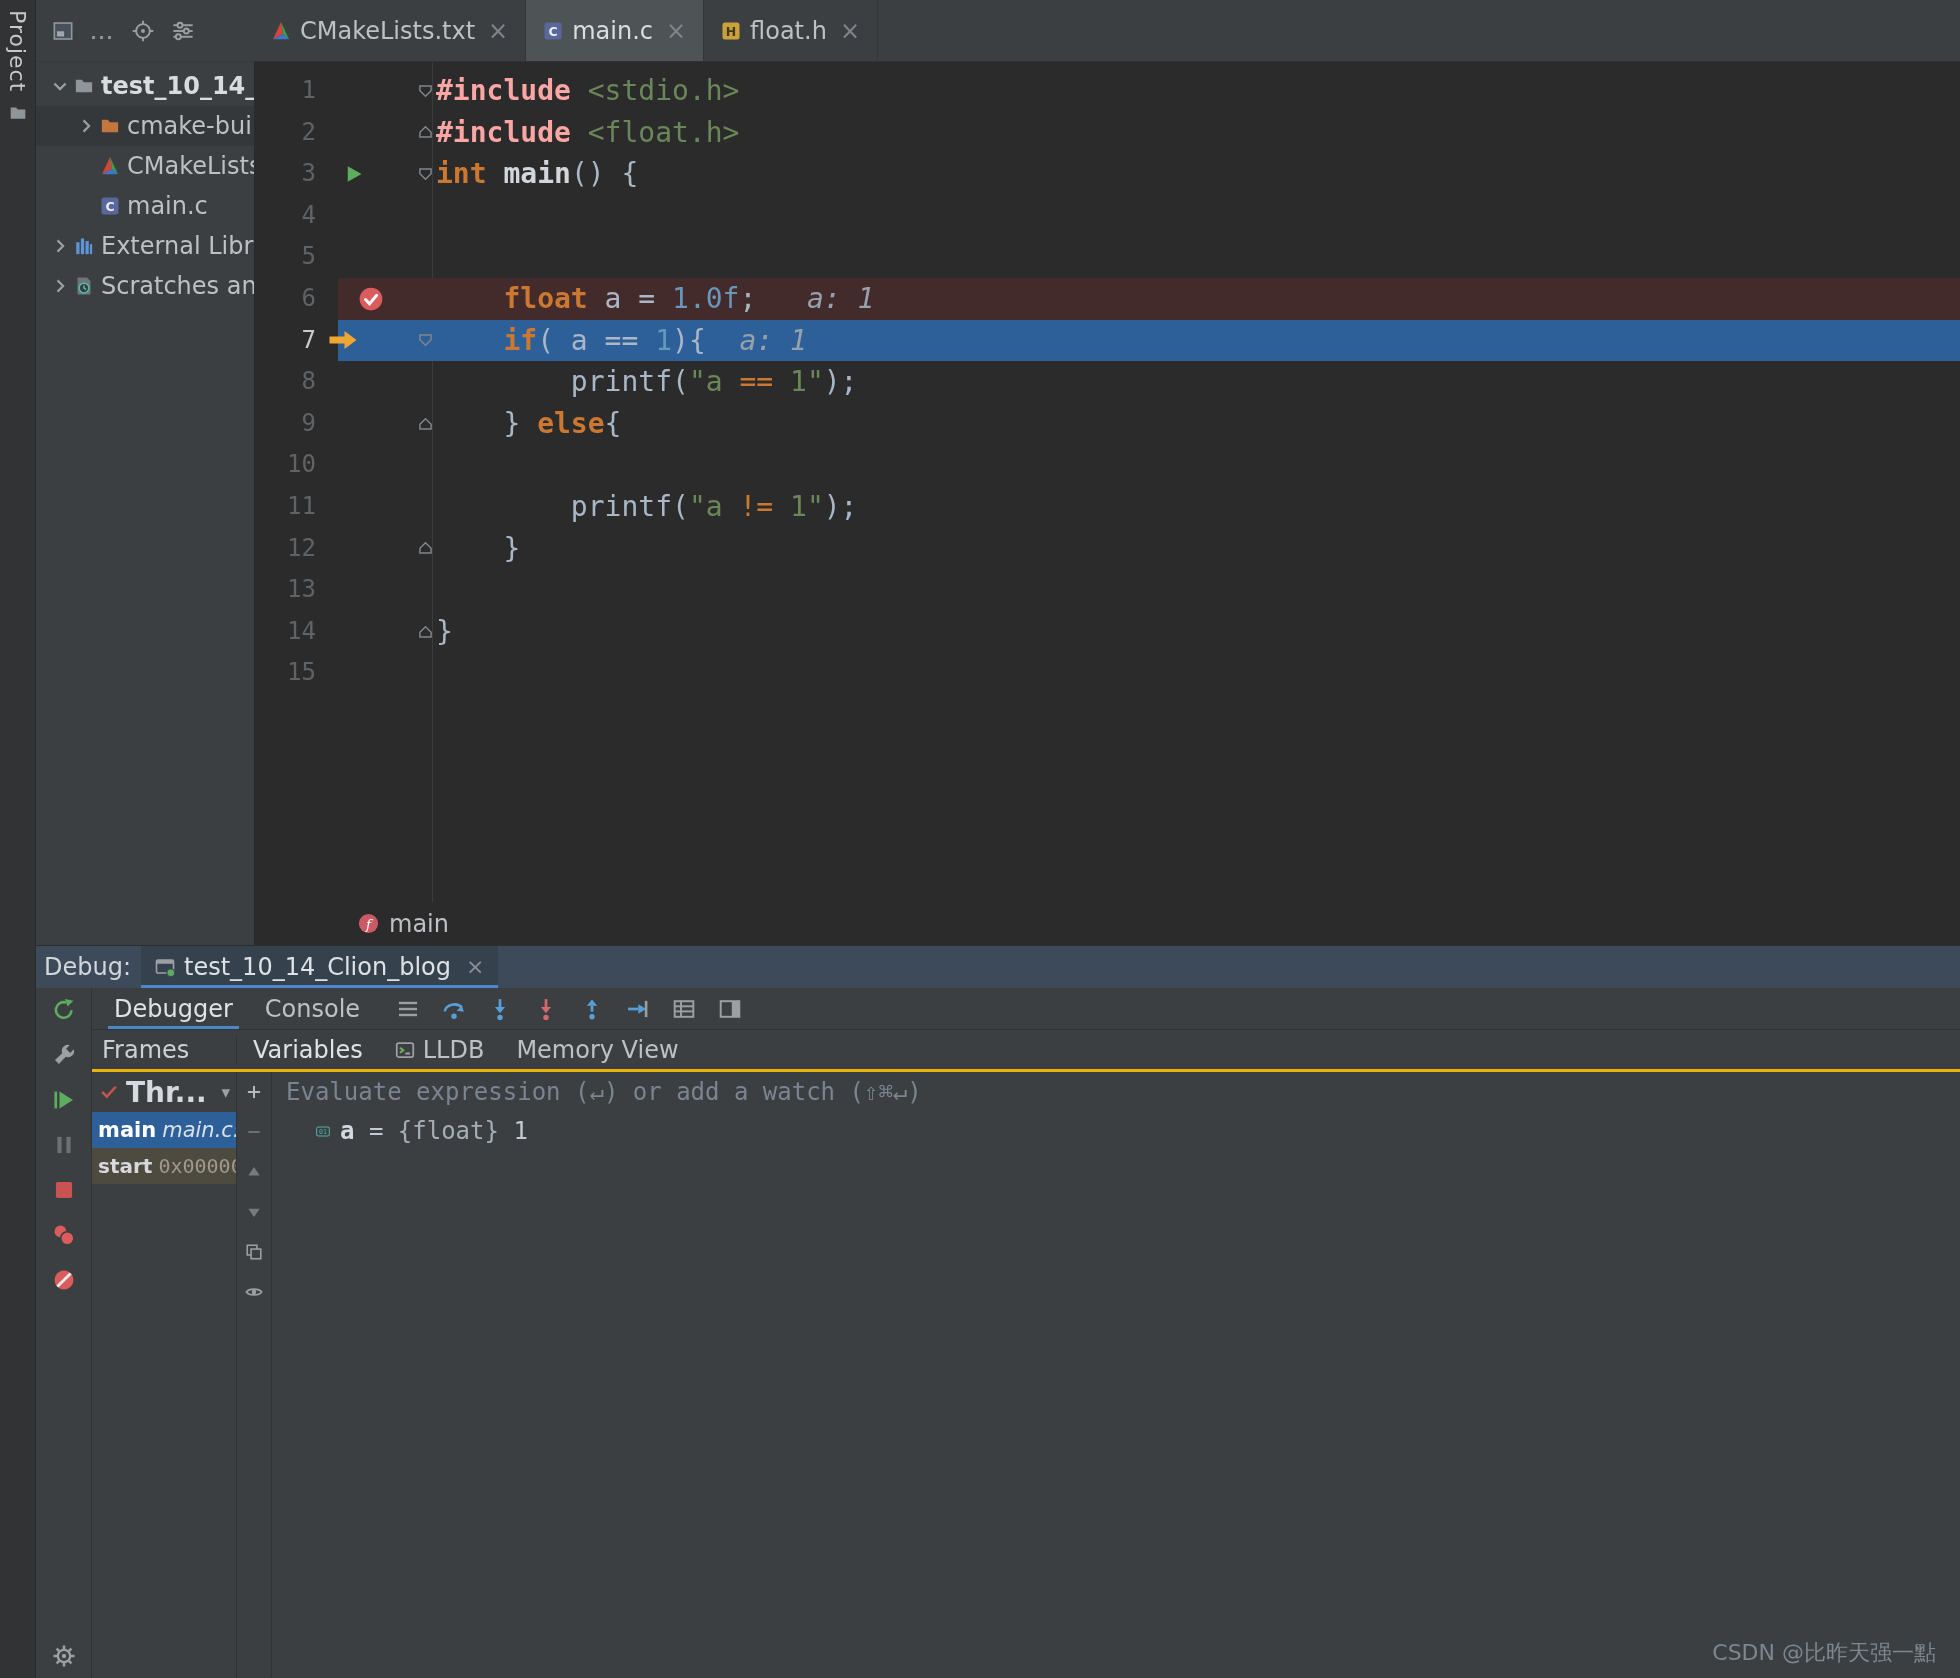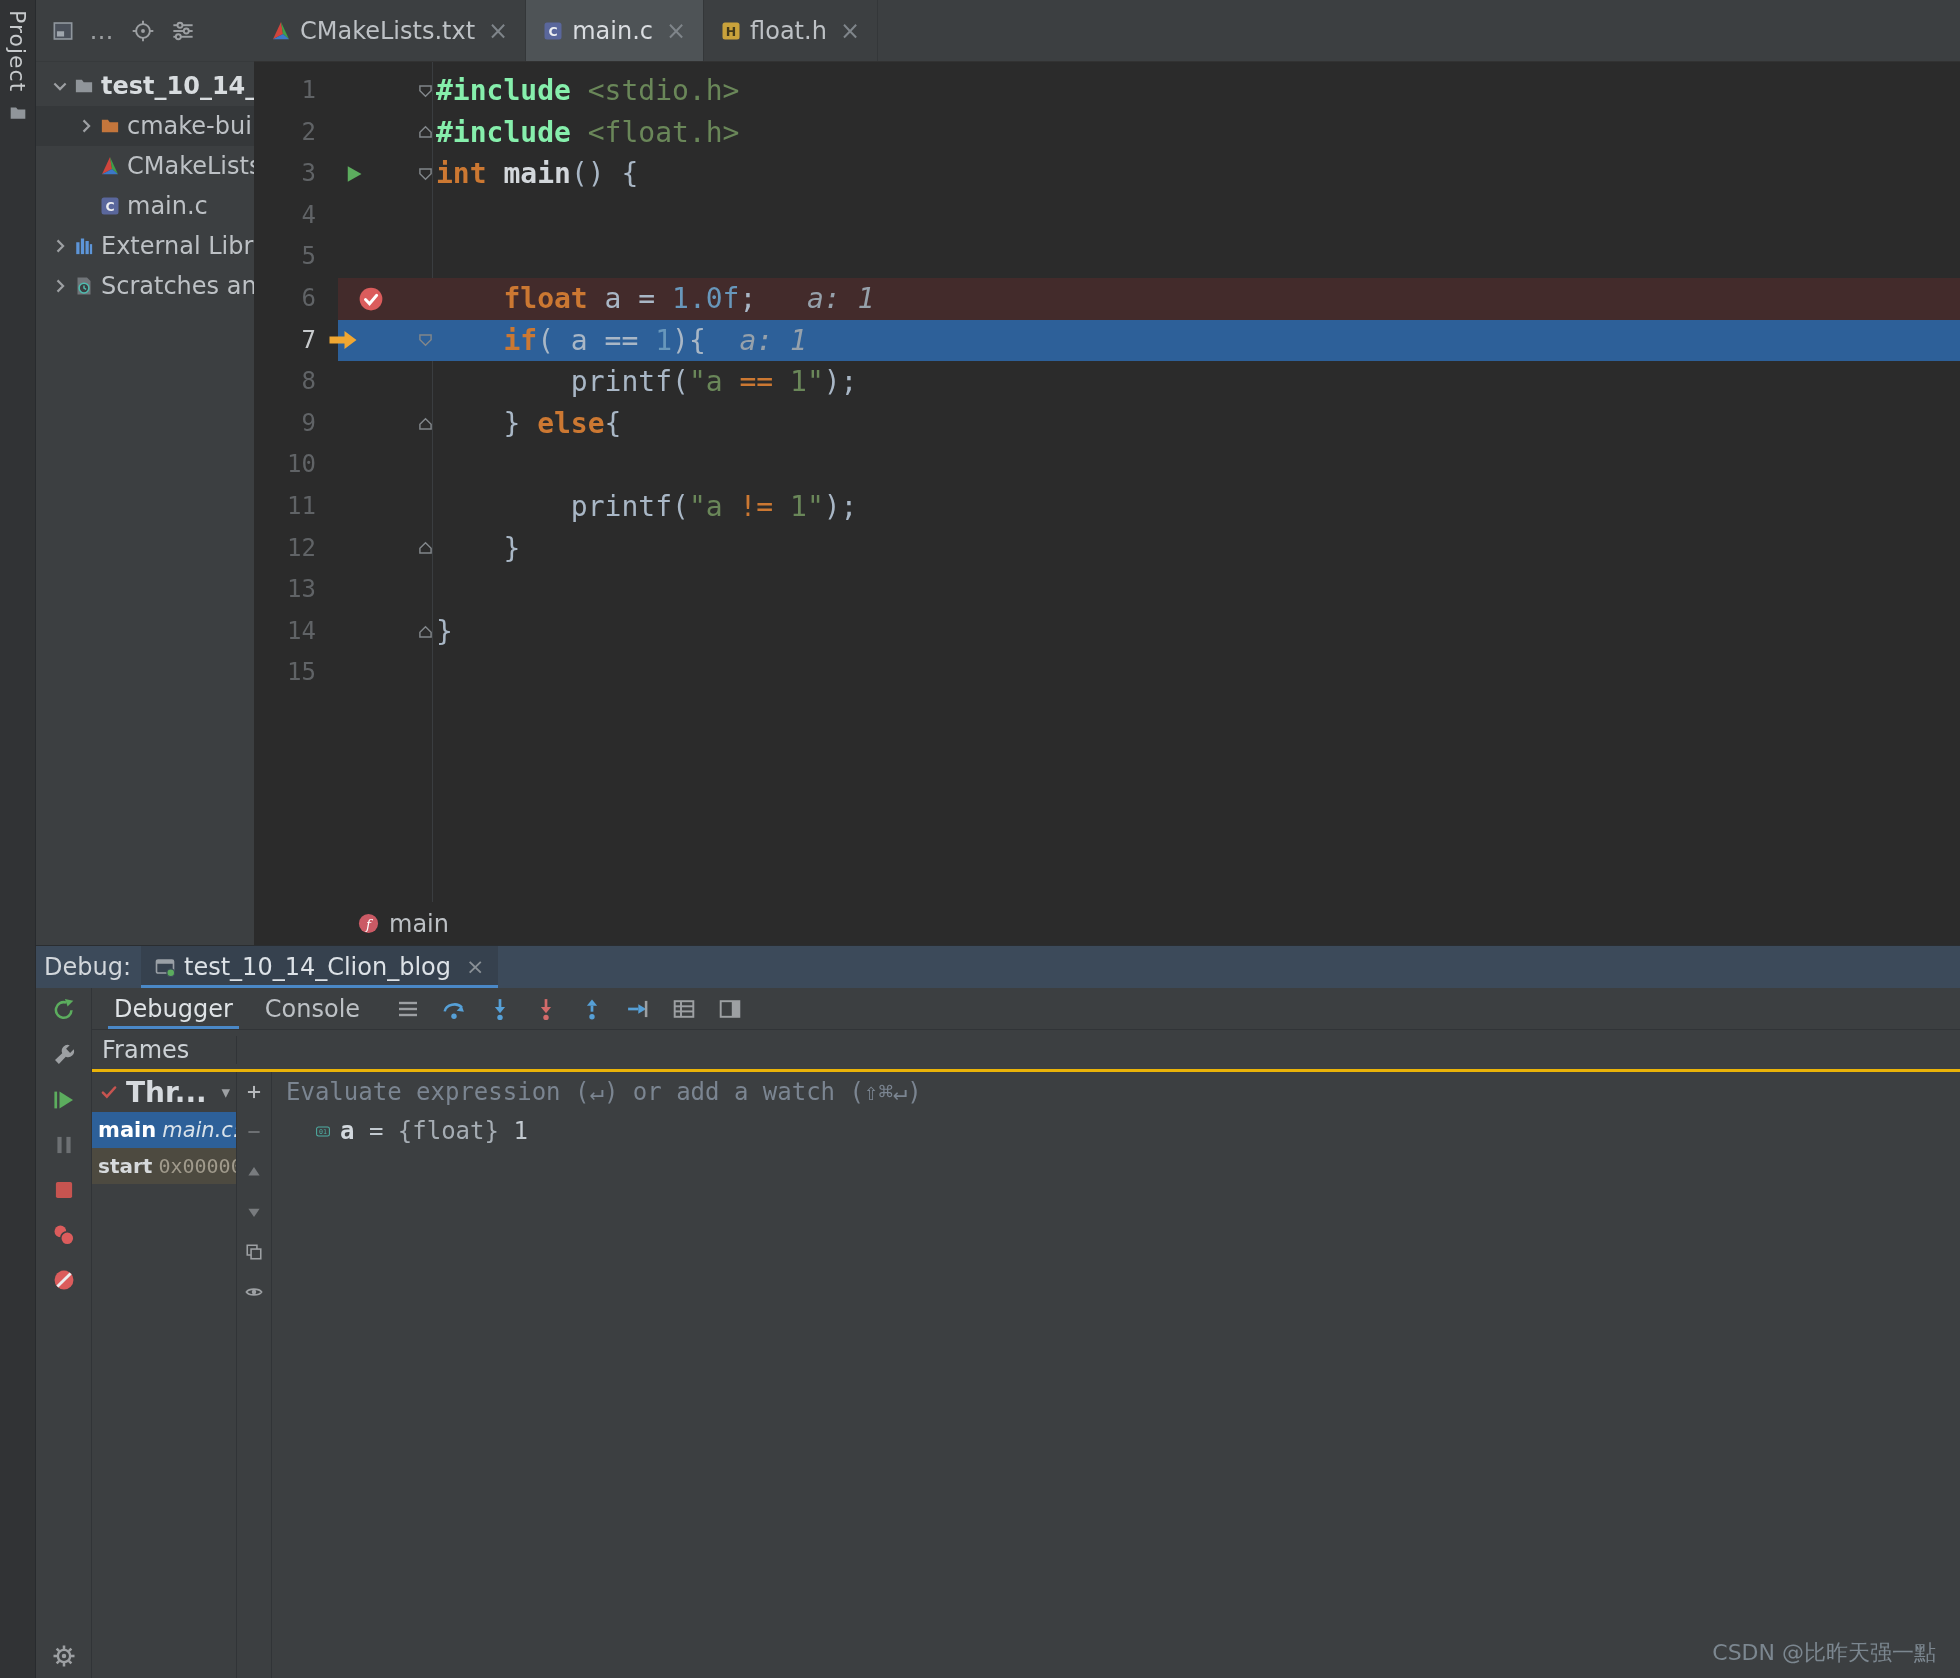--- a/index.html
+++ b/index.html
@@ -46,21 +46,21 @@
 .ed-rest{flex:1;position:relative;padding-left:98px;font:28px/41.6px "DejaVu Sans Mono","Liberation Mono",monospace;white-space:pre}
 .hl-bp{background:#432b2b}
 .hl-exec{background:#2d6099}
 .g-icon{position:absolute;top:50%;transform:translateY(-50%)}
 .g-run{left:6px;width:20px;height:20px}
 .g-bp{left:20px;width:26px;height:26px}
 .g-exec{left:-10px;width:30px;height:22px}
 .fold{position:absolute;left:79px;top:50%;transform:translateY(-50%);width:17px;height:17px}
 .tk-pl{color:#a9b7c6}
 .tk-kw{color:#cc7832;font-weight:bold}
-.tk-pp{color:#86efac;font-weight:bold}
+.tk-pp{color:#fca5a5;font-weight:bold}
 .tk-str{color:#6a8759}
 .tk-num{color:#6897bb}
 .tk-fn{color:#d3d7db;font-weight:bold}
 .tk-op{color:#cc7832}
 .tk-hint{color:#96a1ab;font-style:italic}
 
 
 #breadcrumbs{position:absolute;left:254px;top:902px;right:0;height:43px;background:#2b2b2b;display:flex;align-items:center;gap:10px;padding-left:104px}
 #breadcrumbs .crumb{font-size:24px;color:#bdc1c5}
 #breadcrumbs .icon{width:21px;height:21px}
@@ -514,20 +514,38 @@
               <span class="icon i24">
                 <svg viewBox="0 0 16 16">
                   <rect x="1.8" y="2.8" width="12.4" height="10.4" fill="none" stroke="#9da0a3" stroke-width="1.3"></rect>
                   <rect x="9.2" y="2.8" width="5" height="10.4" fill="#9da0a3"></rect>
                 </svg>
               </span>
             </div>
           </div>
         <div id="debug-subtabs-row">
           <div id="frames-head">Frames</div>
+          <div id="right-tabs">
+              <div class="rtab active">
+                <span>Variables</span>
+              </div>
+              <div class="rtab">
+                <span class="icon i20">
+                  <svg viewBox="0 0 16 16">
+                    <rect x="1.4" y="2.4" width="13.2" height="11.2" rx="1.4" fill="none" stroke="#9da0a3" stroke-width="1.4"></rect>
+                    <path d="M4 6.2l2.6 2L4 10.2" fill="none" stroke="#6cb35f" stroke-width="1.6"></path>
+                    <line x1="8.2" y1="10.8" x2="12" y2="10.8" stroke="#9da0a3" stroke-width="1.6"></line>
+                  </svg>
+                </span>
+                <span>LLDB</span>
+              </div>
+              <div class="rtab">
+                <span>Memory View</span>
+              </div>
+            </div>
         </div>
         <div id="debug-content">
           <div id="frames-pane">
             <div id="thread-row">
               <span class="icon i18">
                   <svg viewBox="0 0 16 16">
                     <path d="M2.6 8.6l3.5 3.6 7.3-8.2" fill="none" stroke="#c75450" stroke-width="2.3" stroke-linecap="round"></path>
                   </svg>
                 </span>
               <span class="tlabel">Thr...</span>

